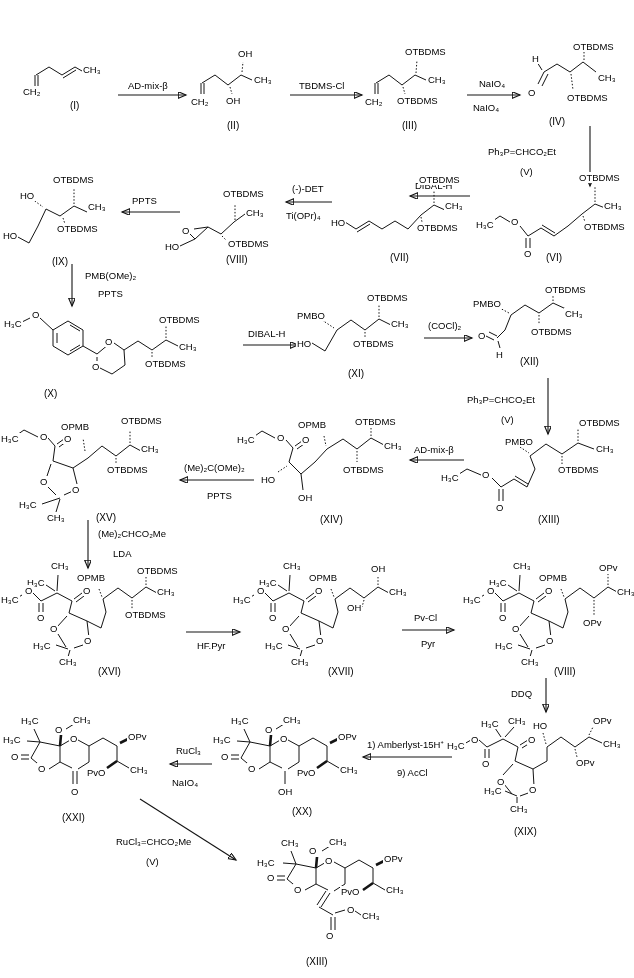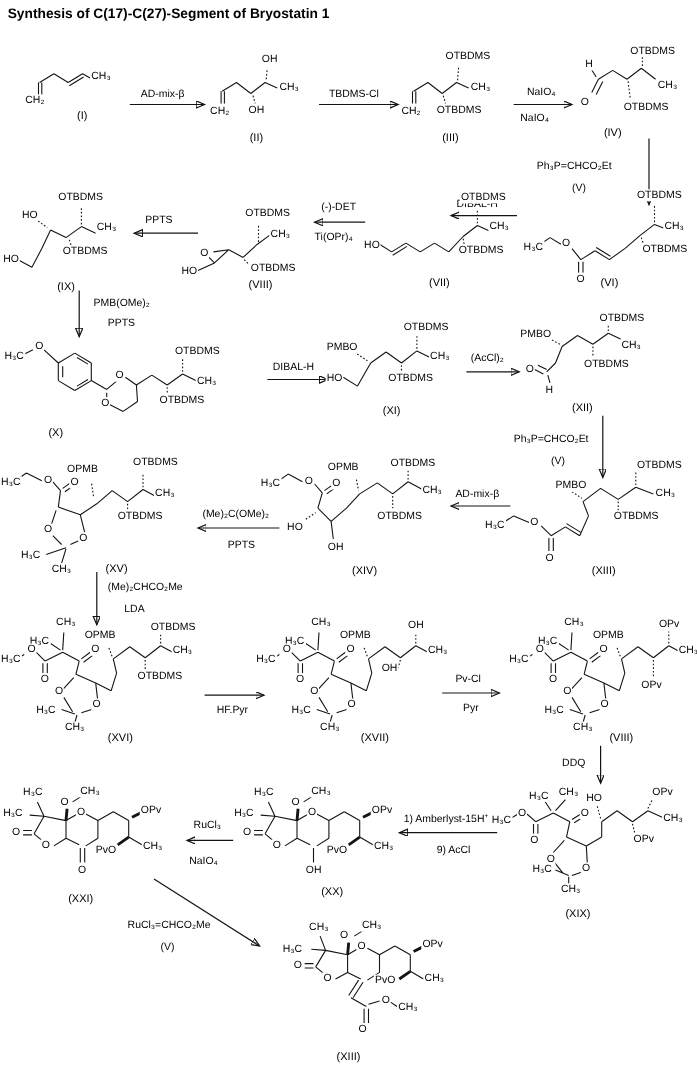--- a/index.html
+++ b/index.html
@@ -127,36 +127,35 @@
   <g stroke-width="1">
     <path d="M40,742 L31,758 M31,758 L43,768 M49,769 L60,762 M60,762 L60,746 M60,746 L40,742 M29,755 L21,755 M29,759 L21,759 M60,746 L72,739 M78,740 L89,746 M89,746 L89,762 M89,762 L78,769 M72,768 L60,762 M66,729 L74,724 M40,742 L34,729 M40,742 L27,741 M73,771 L73,784 M77,771 L77,784 M89,746 L103,738 M103,738 L117,746 M117,746 L117,761 M117,761 L129,768"></path>
     <path stroke-width="2.6" d="M60,746 L61,735 M120,743 L128,739 M117,761 L107,768"></path>
   </g>
   <g stroke-width="1">
     <path d="M296,864 L287,879 M287,879 L299,889 M305,890 L316,884 M316,884 L316,868 M316,868 L296,864 M285,876 L277,876 M285,880 L277,880 M316,868 L328,861 M334,862 L345,868 M345,868 L345,884 M345,884 L334,891 M328,890 L316,884 M322,851 L330,846 M296,864 L291,851 M296,864 L283,863 M330,893 L321,907 M326,891 L317,905 M319,907 L333,915 M331,917 L331,930 M335,917 L335,930 M335,913 L345,910 M355,911 L361,915 M345,868 L359,860 M359,860 L373,868 M373,868 L373,883 M373,883 L385,890"></path>
     <path stroke-width="2.6" d="M316,868 L317,857 M376,865 L384,861 M373,883 L363,890"></path>
   </g>
 </svg>
 
-<div class="title">Synthesis of C(17)-C(27)-Segment of Bryostatin 1</div>
 
 <span class="rg" style="left:127px;top:80px">AD-mix-β</span>
 <span class="rg" style="left:298px;top:80px">TBDMS-Cl</span>
 <span class="rg" style="left:478px;top:78px">NaIO₄</span>
 <span class="rg" style="left:472px;top:102px">NaIO₄</span>
 <span class="rg" style="left:487px;top:146px">Ph₃P=CHCO₂Et</span>
 <span class="rg" style="left:519px;top:166px">(V)</span>
 <span class="rg" style="left:414px;top:180px">DIBAL-H</span>
 <span class="rg" style="left:291px;top:183px">(-)-DET</span>
 <span class="rg" style="left:285px;top:210px">Ti(OPr)₄</span>
 <span class="rg" style="left:131px;top:195px">PPTS</span>
 <span class="rg" style="left:84px;top:270px">PMB(OMe)₂</span>
 <span class="rg" style="left:97px;top:288px">PPTS</span>
 <span class="rg" style="left:247px;top:328px">DIBAL-H</span>
-<span class="rg" style="left:427px;top:320px">(AcCl)₂</span>
+<span class="rg" style="left:427px;top:320px">(COCl)₂</span>
 <span class="rg" style="left:466px;top:394px">Ph₃P=CHCO₂Et</span>
 <span class="rg" style="left:500px;top:414px">(V)</span>
 <span class="rg" style="left:413px;top:444px">AD-mix-β</span>
 <span class="rg" style="left:183px;top:462px">(Me)₂C(OMe)₂</span>
 <span class="rg" style="left:206px;top:490px">PPTS</span>
 <span class="rg" style="left:97px;top:528px">(Me)₂CHCO₂Me</span>
 <span class="rg" style="left:112px;top:548px">LDA</span>
 <span class="rg" style="left:196px;top:640px">HF.Pyr</span>
 <span class="rg" style="left:413px;top:612px">Pv-Cl</span>
 <span class="rg" style="left:420px;top:638px">Pyr</span>
@@ -234,21 +233,21 @@
 <span class="atom" style="left:352px;top:338px">OTBDMS</span>
 <span class="atom" style="left:296px;top:338px">HO</span>
 <span class="cnum" style="left:348px;top:368px">(XI)</span>
 
 <span class="atom" style="left:472px;top:298px">PMBO</span>
 <span class="atom" style="left:544px;top:284px">OTBDMS</span>
 <span class="atom" style="left:564px;top:308px">CH₃</span>
 <span class="atom" style="left:530px;top:326px">OTBDMS</span>
 <span class="atom" style="left:477px;top:330px">O</span>
 <span class="atom" style="left:495px;top:349px">H</span>
-<span class="cnum" style="left:520px;top:366px">(XII)</span>
+<span class="cnum" style="left:520px;top:356px">(XII)</span>
 
 <span class="atom" style="left:440px;top:472px">H₃C</span>
 <span class="atom" style="left:481px;top:469px">O</span>
 <span class="atom" style="left:495px;top:502px">O</span>
 <span class="atom" style="left:504px;top:436px">PMBO</span>
 <span class="atom" style="left:578px;top:417px">OTBDMS</span>
 <span class="atom" style="left:595px;top:443px">CH₃</span>
 <span class="atom" style="left:557px;top:464px">OTBDMS</span>
 <span class="cnum" style="left:538px;top:514px">(XIII)</span>
 

